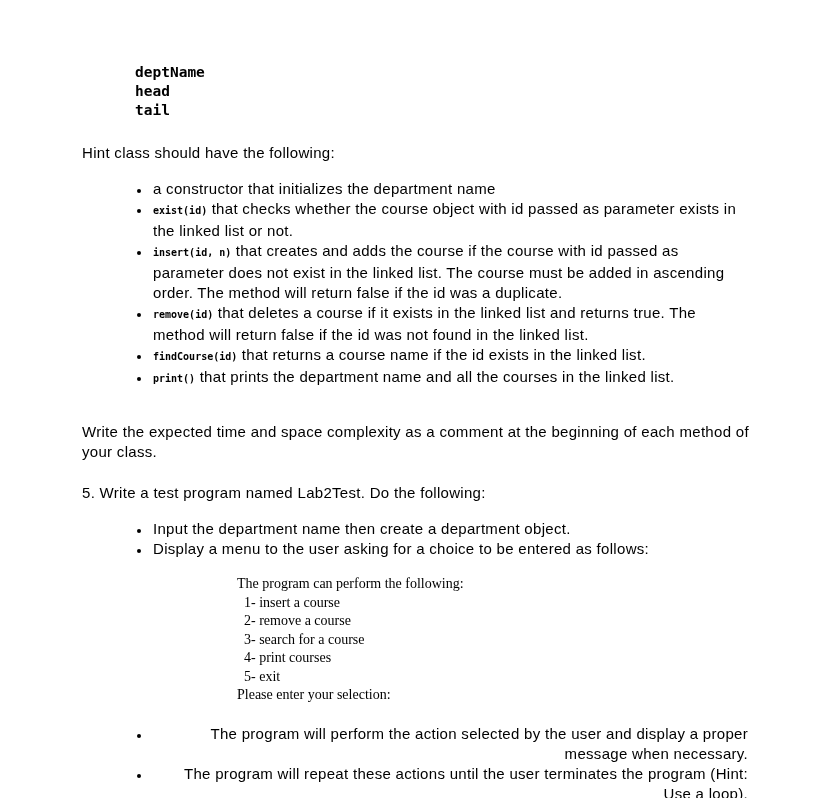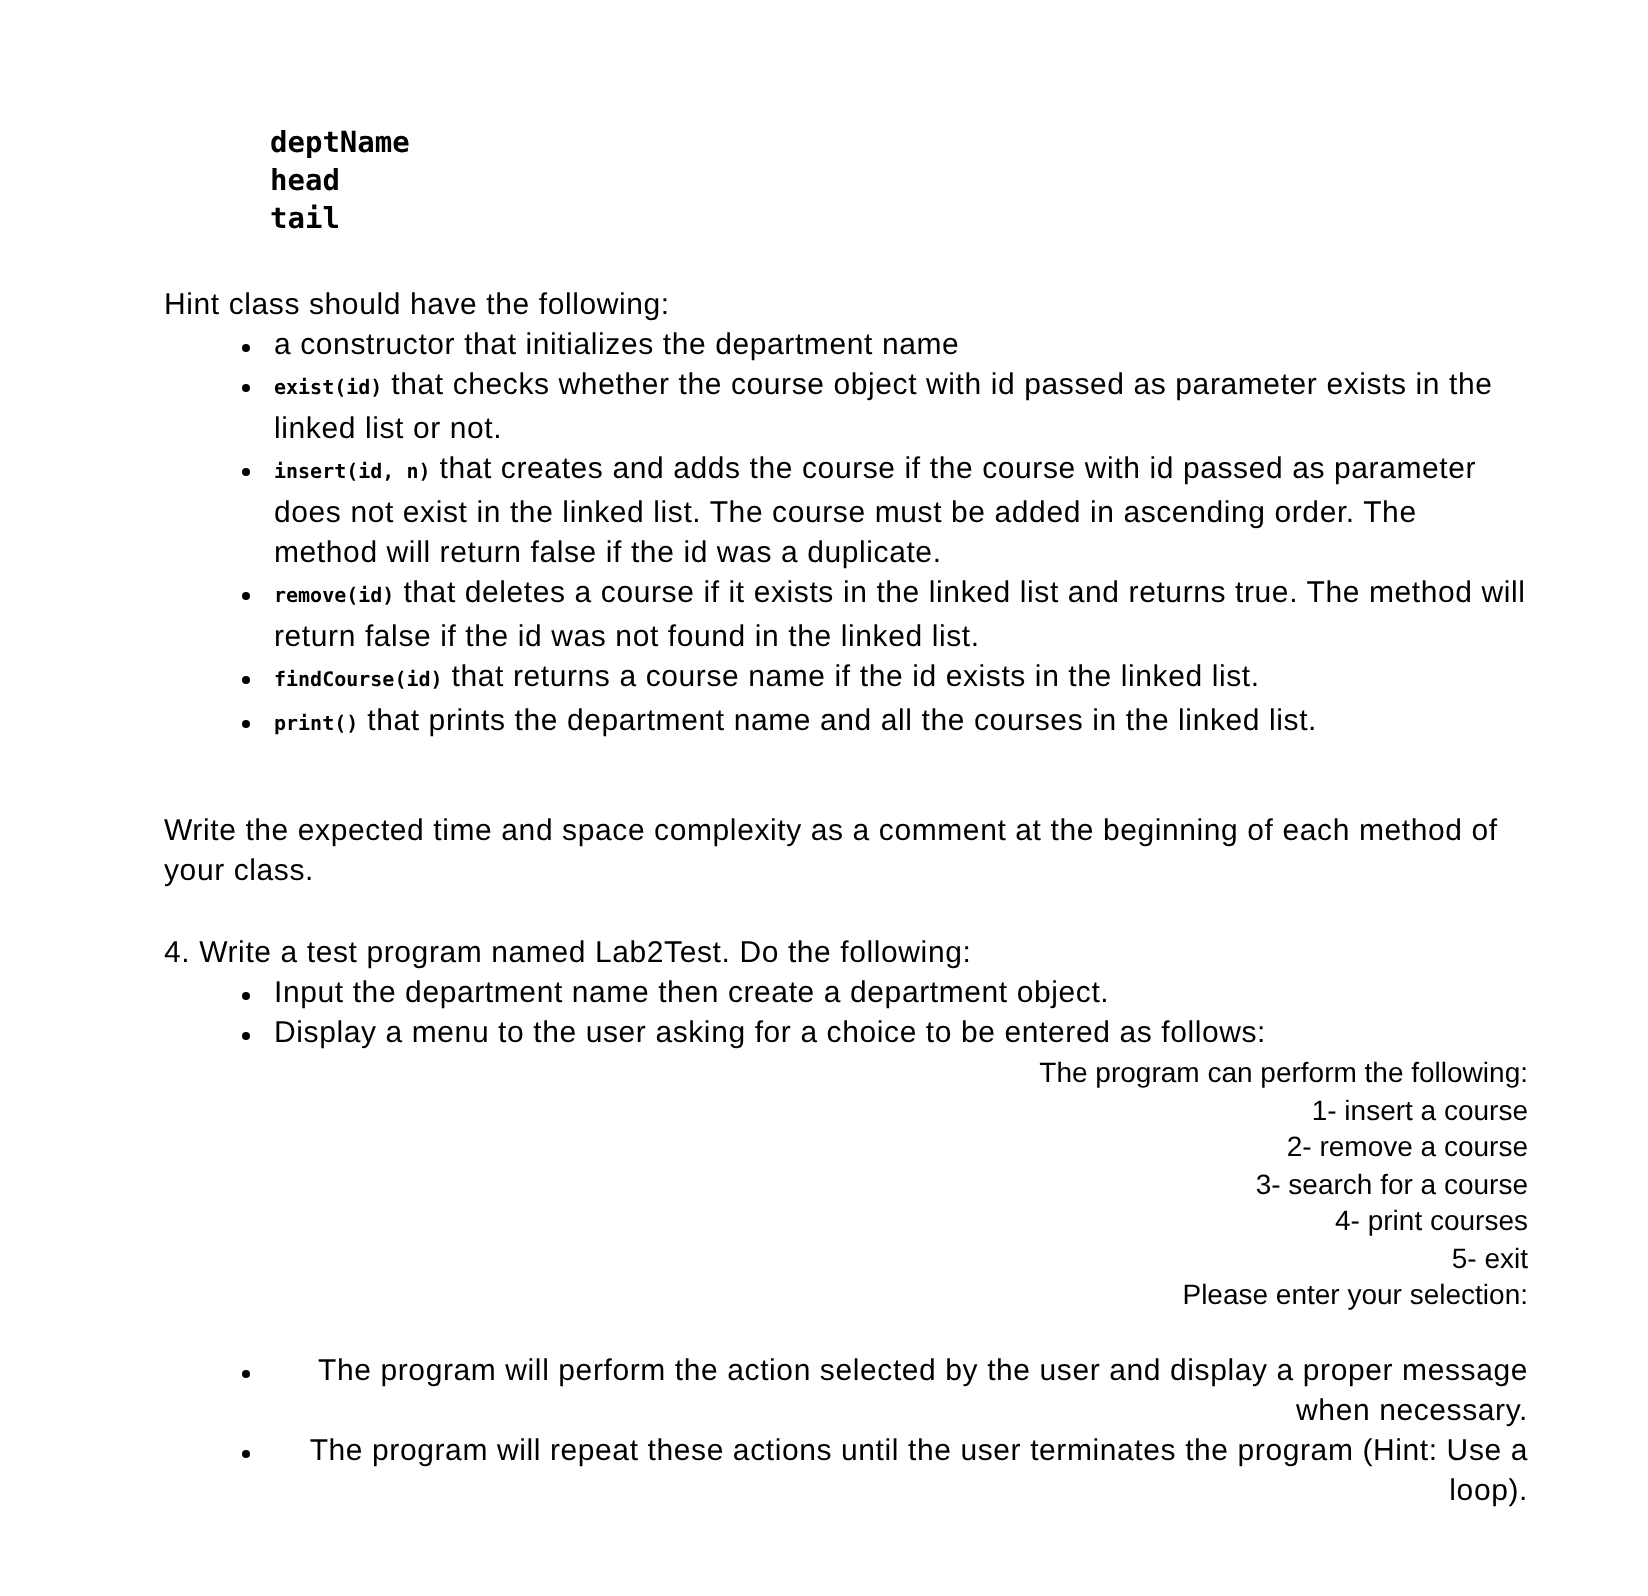--- a/index.html
+++ b/index.html
@@ -32,21 +32,21 @@
     margin-left: 53px;
     font-size: 14.5px;
     line-height: 19px;
     margin-bottom: 23px;
   }
 
   p { margin: 0; }
   .intro { margin-bottom: 0; }
 
   ul {
-    margin: 0;
+    margin: 16px;
     padding-left: 53px;
     list-style: disc outside;
   }
   li { padding-left: 2px; }
   li::marker { font-size: 12px; }
 
   .code {
     font-family: "DejaVu Sans Mono", "Liberation Mono", monospace;
     font-weight: bold;
     font-size: 10px;
@@ -54,25 +54,24 @@
   }
   .code:empty { display: none; }
 
   .complexity { margin-top: 33px; }
 
   .task3-heading { margin-top: 21px; }
   .task3-heading .bold { font-weight: normal; }
 
   .menu {
     margin-left: 155px;
-    font-family: Liberation Sans, sans-serif;
+    font-family: Liberation Serif, serif;
     font-size: 14px;
     line-height: 18.5px;
     letter-spacing: 0;
-    text-align: right;
   }
   .menu div { white-space: pre; }
 
   .bottom-bullets { margin-top: 19px; text-align: right; }
 </style>
 </head>
 <body>
 
 <div class="page">
   <div class="content">
@@ -108,21 +107,21 @@
       </li>
       <li>
         <span class="code">print()</span>
         <span>that prints the department name and all the courses in the linked list.</span>
       </li>
     </ul>
 
     <p class="complexity">Write the expected time and space complexity as a comment at the beginning of each method of your class.</p>
 
     <p class="task3-heading">
-      <span>4. Write a test program named </span><span class="bold">Lab2Test</span><span>. Do the following:</span>
+      <span>5. Write a test program named </span><span class="bold">Lab2Test</span><span>. Do the following:</span>
     </p>
 
     <ul>
       <li>Input the department name then create a department object.</li>
       <li>Display a menu to the user asking for a choice to be entered as follows:</li>
     </ul>
 
     <div class="menu">
       <div>The program can perform the following:</div>
       <div>  1- insert a course</div>

